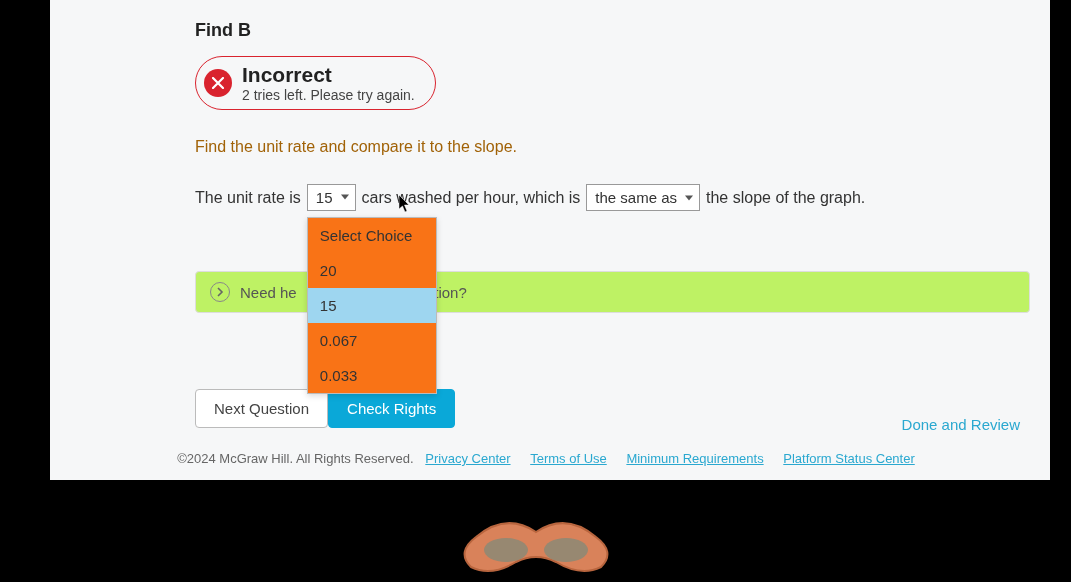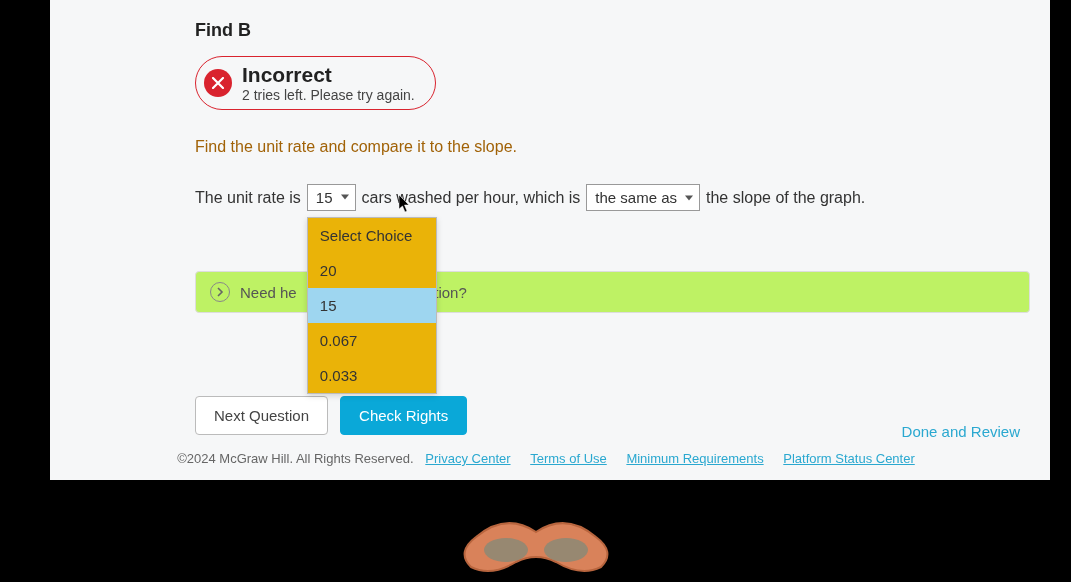--- a/index.html
+++ b/index.html
@@ -95,21 +95,21 @@
       transform: translateY(-50%);
       border-left: 4px solid transparent;
       border-right: 4px solid transparent;
       border-top: 5px solid #555;
     }
     .dropdown {
       position: absolute;
       top: 28px;
       left: 0;
       width: 130px;
-      background: #eab308;
+      background: #f97316;
       border: 1px solid #bbb;
       box-shadow: 0 2px 6px rgba(0,0,0,0.15);
       z-index: 10;
     }
     .dropdown-item {
       padding: 9px 12px;
       font-size: 15px;
       color: #333;
       cursor: pointer;
     }
@@ -137,27 +137,26 @@
       border: 1.5px solid #888;
       border-radius: 50%;
       display: flex;
       align-items: center;
       justify-content: center;
       font-size: 11px;
       color: #555;
     }
     .bottom-bar {
       position: absolute;
-      bottom: 40px;
+      bottom: 47px;
       left: 0;
       right: 0;
       padding: 0 30px 0 145px;
       display: flex;
       align-items: center;
-      gap: 12px;
     }
     .btn {
       padding: 10px 18px;
       font-size: 15px;
       border-radius: 4px;
       cursor: pointer;
     }
     .btn-outline {
       background: #fff;
       border: 1px solid #bbb;

